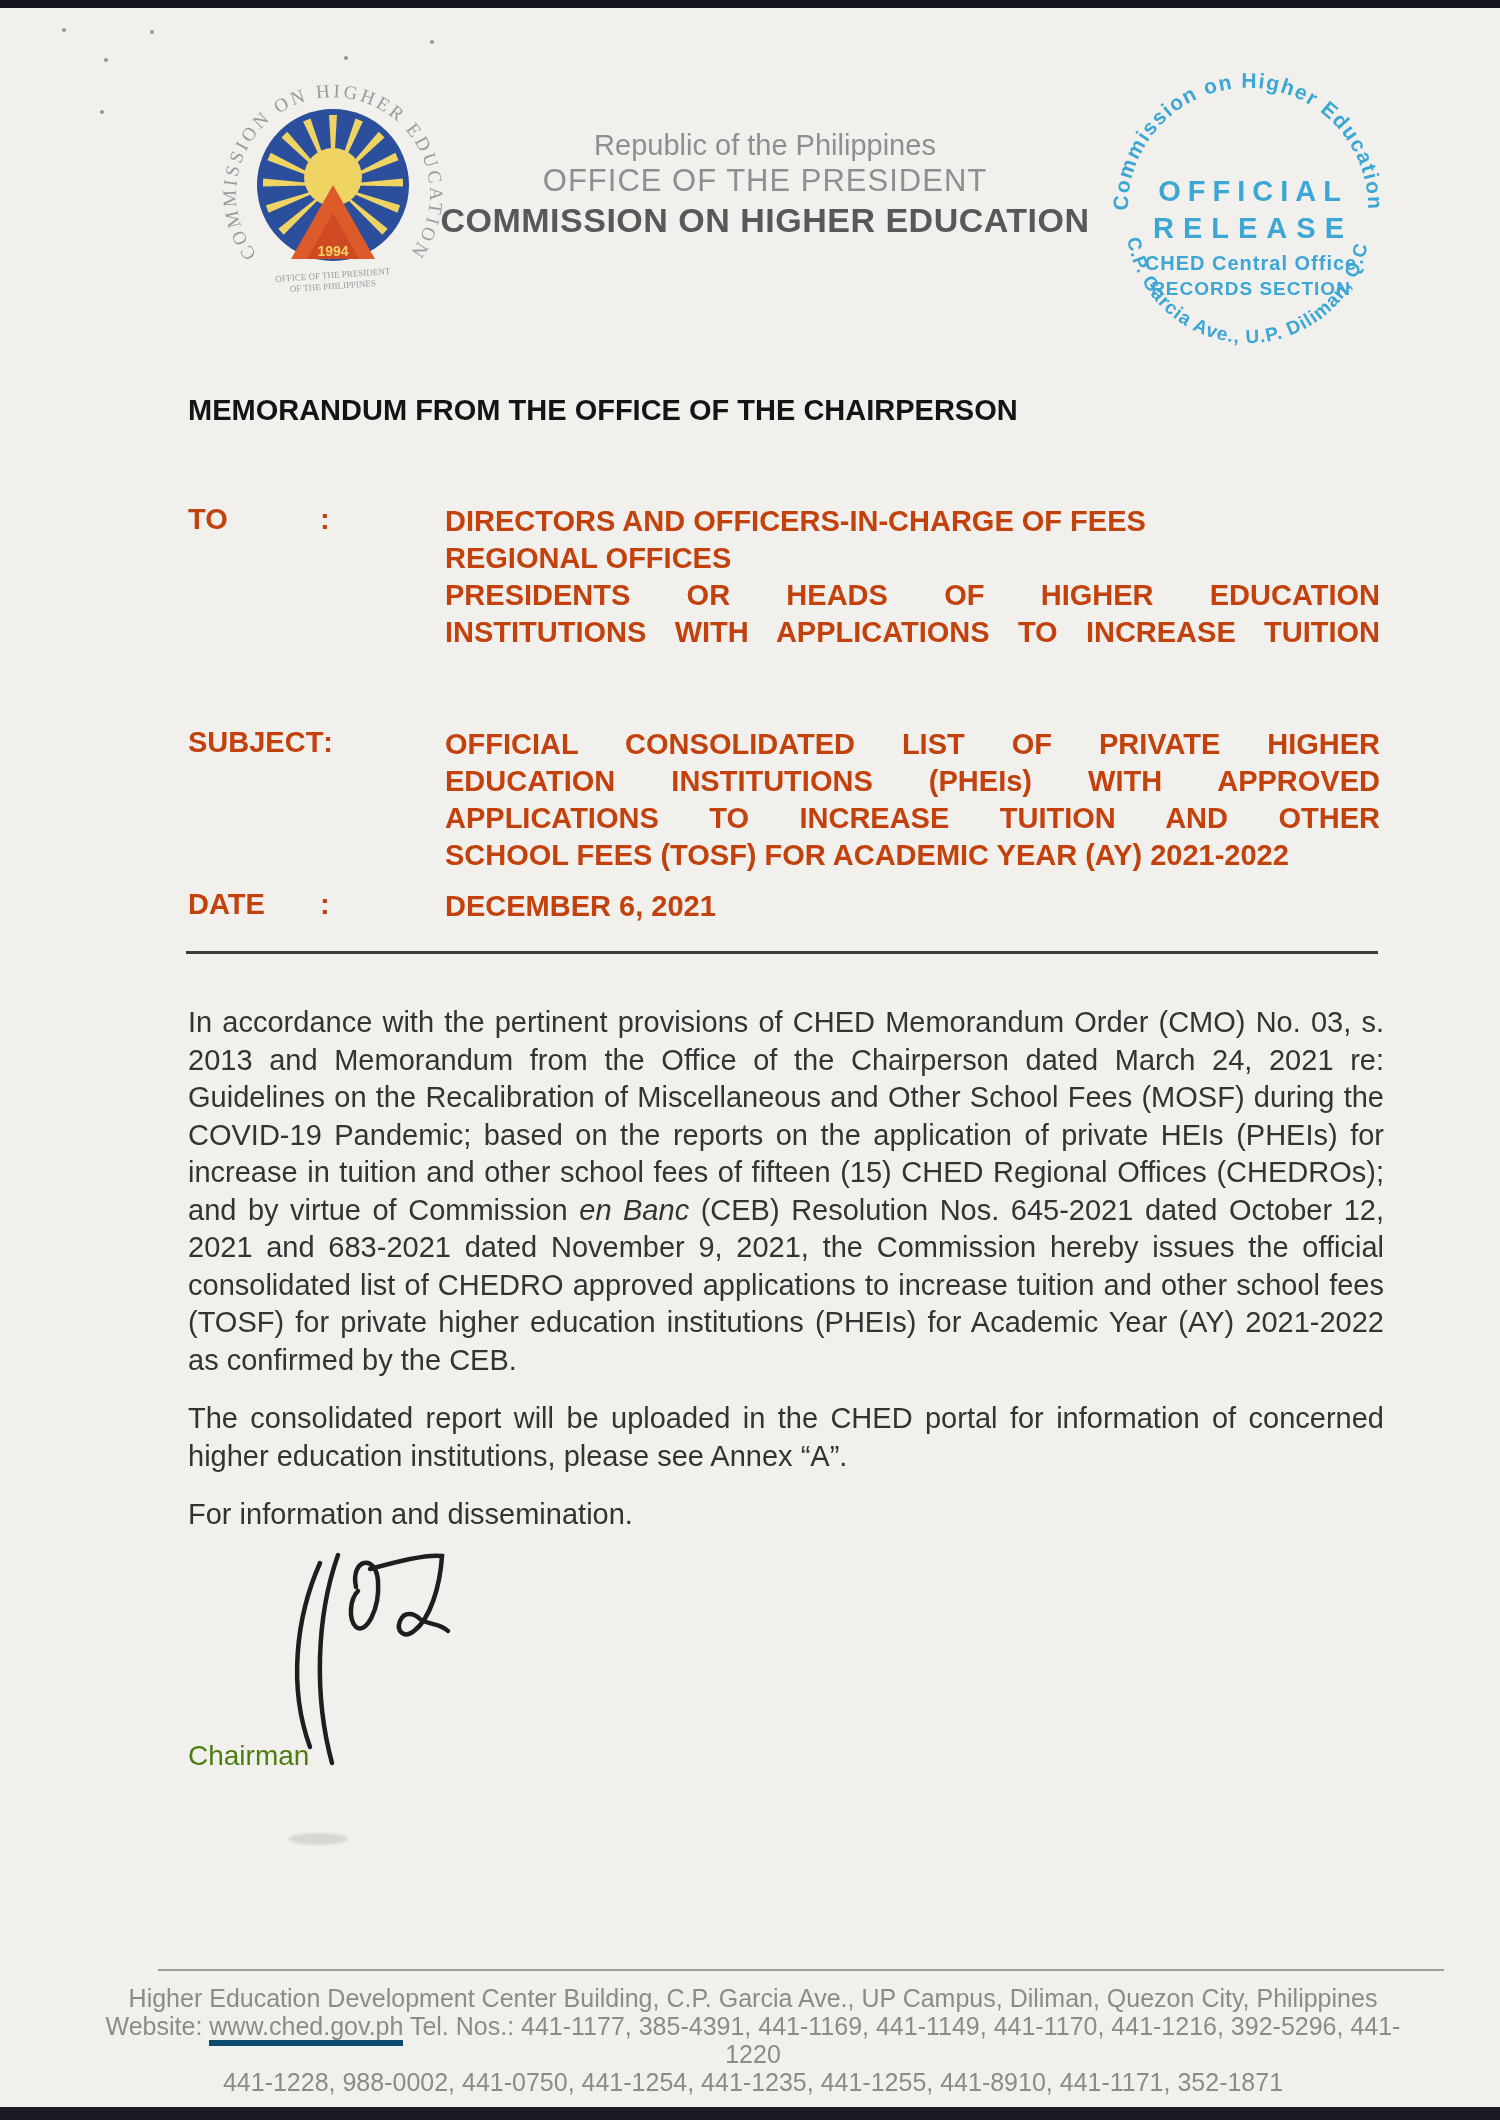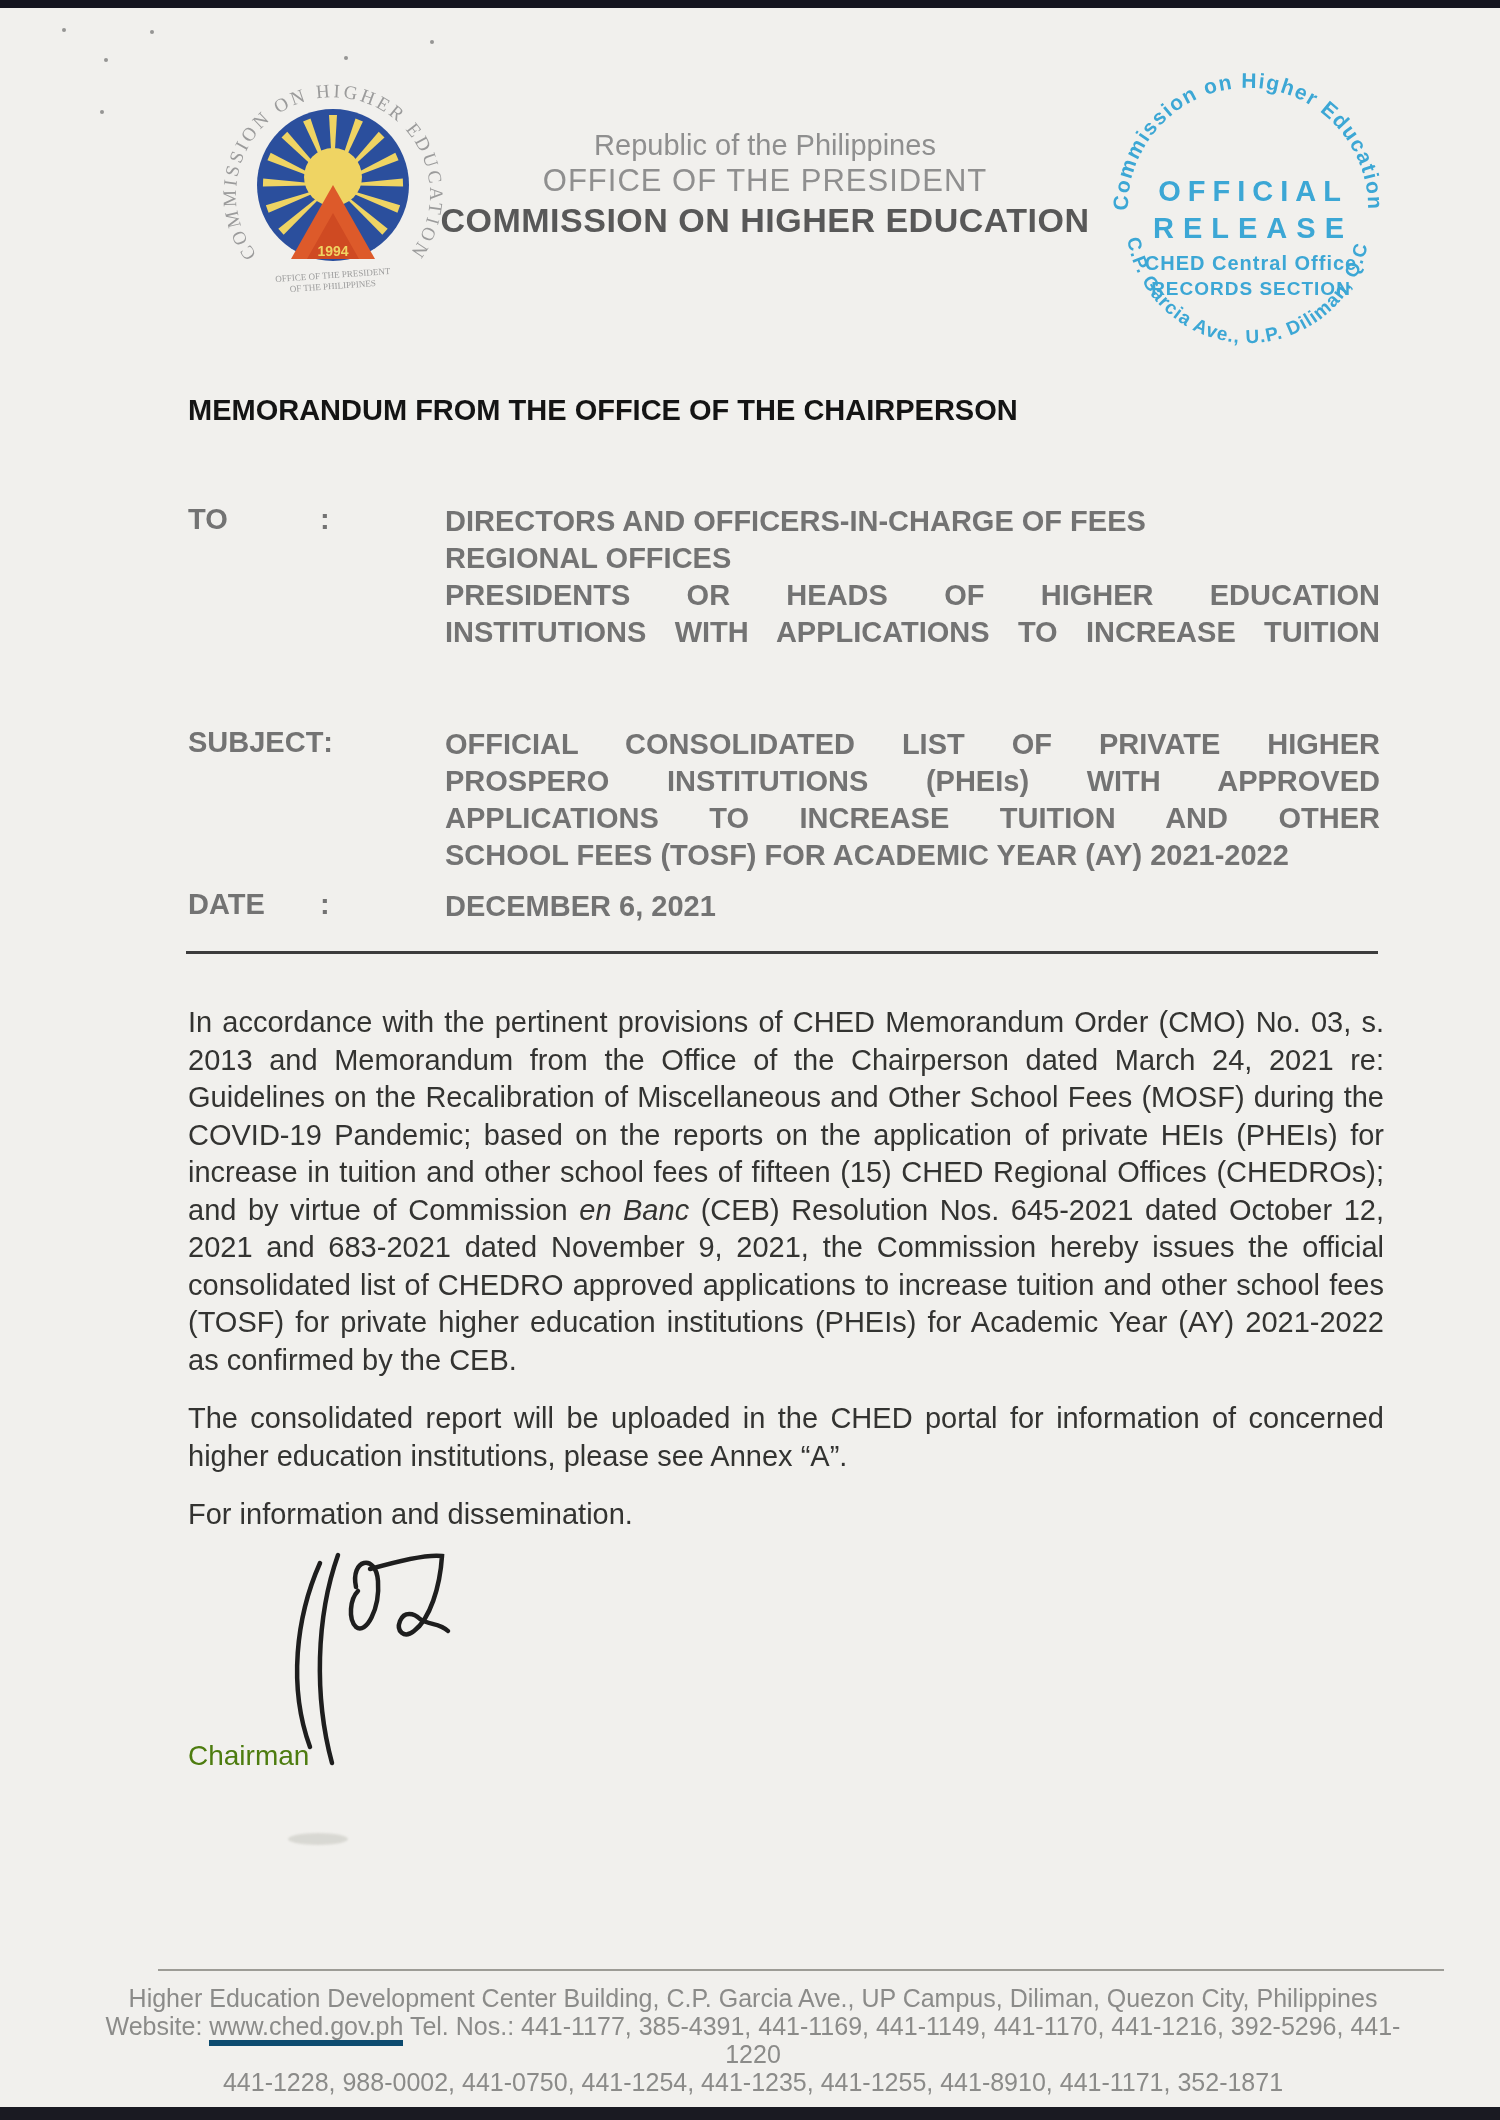--- a/index.html
+++ b/index.html
@@ -20,21 +20,21 @@
   .head-text { position:absolute; left:415px; top:128px; width:700px; text-align:center; color:#8f8f8f; }
   .head-line1 { font-size:29px; line-height:34px; }
   .head-line2 { font-size:31px; line-height:37px; letter-spacing:1px; }
   .head-line3 { font-size:34px; line-height:42px; font-weight:bold; color:#585858; letter-spacing:.5px; }
 
   .stamp-wrap { position:absolute; left:1093px; top:53px; opacity:.92; }
 
   
   .memo-title { position:absolute; left:188px; top:394px; font-size:29px; font-weight:bold; color:#141414; }
 
-  .field { position:absolute; left:188px; width:1195px; font-size:29px; font-weight:bold; color:#737373; }
+  .field { position:absolute; left:188px; width:1195px; font-size:29px; font-weight:bold; color:#c2410c; }
   .field-label { display:inline-block; min-width:132px; }
   .field-colon { display:inline-block; }
   .field-value { position:absolute; left:257px; top:0; width:935px; }
   .field-line { line-height:37px; }
   .stretch { text-align:justify; text-align-last:justify; }
   .f-to { top:503px; }
   .f-subject { top:726px; }
   .f-date { top:888px; }
 
   .divider { position:absolute; left:186px; top:951px; width:1192px; height:3px; background:#3c3c3c; }
@@ -141,21 +141,21 @@
       <div class="field-line">REGIONAL OFFICES</div>
       <div class="field-line stretch">PRESIDENTS OR HEADS OF HIGHER EDUCATION</div>
       <div class="field-line stretch">INSTITUTIONS WITH APPLICATIONS TO INCREASE TUITION</div>
     </div>
   </div>
 
   <div class="field f-subject">
     <span class="field-label">SUBJECT</span><span class="field-colon">:</span>
     <div class="field-value">
       <div class="field-line stretch">OFFICIAL CONSOLIDATED LIST OF PRIVATE HIGHER</div>
-      <div class="field-line stretch">PROSPERO INSTITUTIONS (PHEIs) WITH APPROVED</div>
+      <div class="field-line stretch">EDUCATION INSTITUTIONS (PHEIs) WITH APPROVED</div>
       <div class="field-line stretch">APPLICATIONS TO INCREASE TUITION AND OTHER</div>
       <div class="field-line">SCHOOL FEES (TOSF) FOR ACADEMIC YEAR (AY) 2021-2022</div>
     </div>
   </div>
 
   <div class="field f-date">
     <span class="field-label">DATE</span><span class="field-colon">:</span>
     <div class="field-value">
       <div class="field-line">DECEMBER 6, 2021</div>
     </div>

